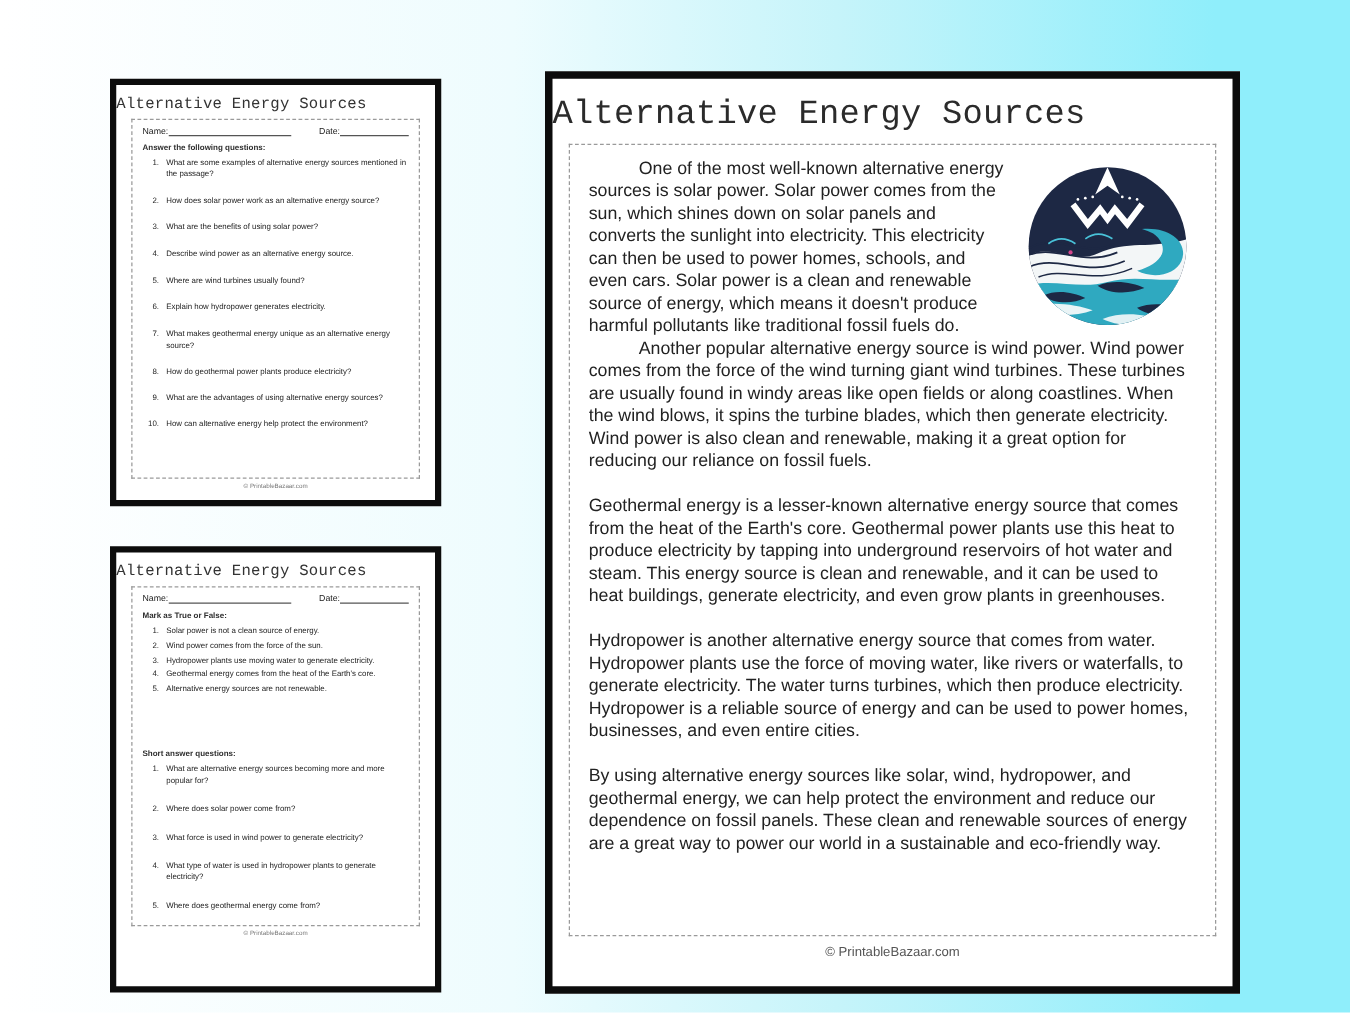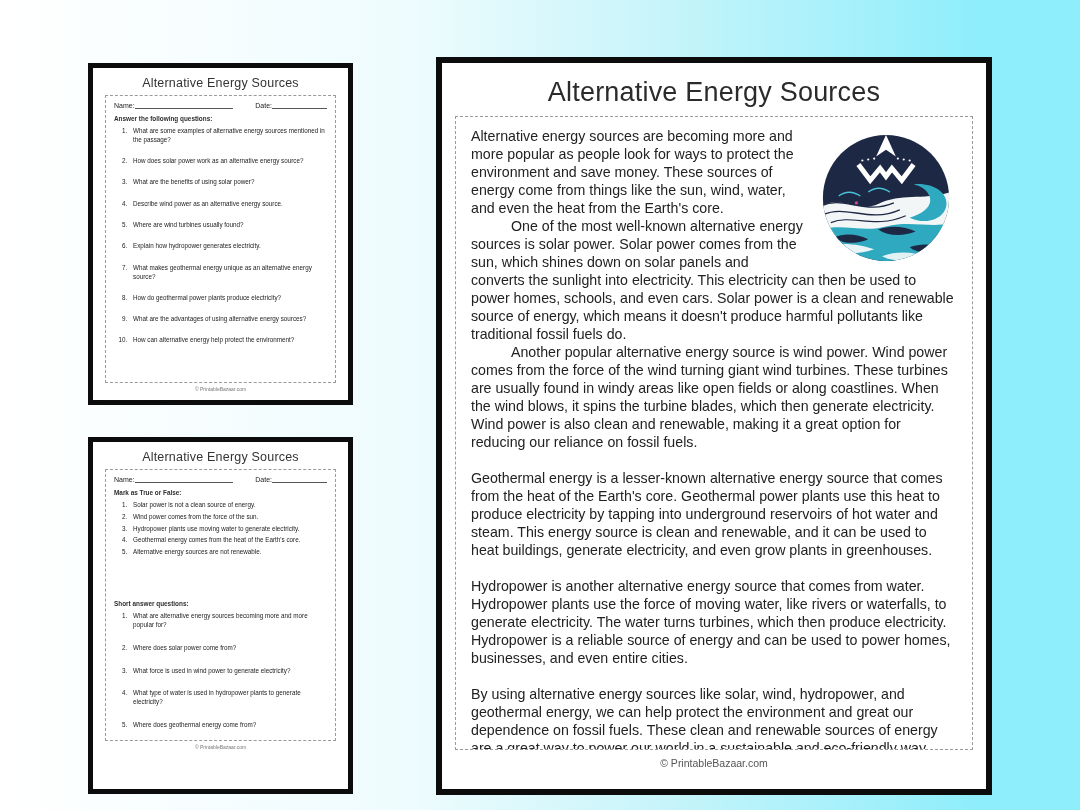--- a/index.html
+++ b/index.html
@@ -3,21 +3,21 @@
 <meta charset="utf-8">
 <style>
   html,body{margin:0;padding:0;}
   body{
     width:1080px;height:810px;position:relative;overflow:hidden;
     background:linear-gradient(90deg,#ffffff 0%,#eefcfe 38%,#c6f4fa 62%,#8feefb 90%);
     font-family:"Liberation Sans",sans-serif;color:#2e2e2e;
   }
   .page{position:absolute;background:#ffffff;border:5px solid #0c0c0c;box-sizing:border-box;}
   .page-large{border-width:6px;}
-  .sheet-title{text-align:center;font-weight:400;color:#333;letter-spacing:.2px;}
+  .sheet-title{text-align:left;font-weight:400;color:#333;letter-spacing:.2px;font-family:Liberation Mono, monospace;}
   .dashed-box{border:1px dashed #9a9a9a;box-sizing:border-box;overflow:hidden;}
 
   
   .page-small{left:88px;width:265px;}
   .page-small .sheet-title{font-size:12.5px;margin:8px 0 5px;}
   .page-small .dashed-box{margin:0 12px;padding:4px 8px 4px 8px;}
   .namerow{display:flex;align-items:flex-end;font-size:7px;color:#222;margin-bottom:6px;}
   .fill-line{border-bottom:1px solid #555;height:8px;}
   .name-line{flex:1;margin-right:22px;}
   .date-line{width:55px;}
@@ -139,21 +139,20 @@
             <circle cx="46" cy="34" r="1.1"></circle>
               <circle cx="52" cy="33" r="1.1"></circle>
               <circle cx="58" cy="32" r="1.1"></circle>
             <circle cx="82" cy="32" r="1.1"></circle>
               <circle cx="88" cy="33" r="1.1"></circle>
               <circle cx="94" cy="34" r="1.1"></circle>
           </g>
         </g>
       </svg>
     </div>
-    <p>Alternative energy sources are becoming more and more popular as people look for ways to protect the environment and save money. These sources of energy come from things like the sun, wind, water, and even the heat from the Earth's core.</p>
     <p class="p-indent">One of the most well-known alternative energy sources is solar power. Solar power comes from the sun, which shines down on solar panels and converts the sunlight into electricity. This electricity can then be used to power homes, schools, and even cars. Solar power is a clean and renewable source of energy, which means it doesn't produce harmful pollutants like traditional fossil fuels do.</p>
     <p class="p-indent">Another popular alternative energy source is wind power. Wind power comes from the force of the wind turning giant wind turbines. These turbines are usually found in windy areas like open fields or along coastlines. When the wind blows, it spins the turbine blades, which then generate electricity. Wind power is also clean and renewable, making it a great option for reducing our reliance on fossil fuels.</p>
     <p class="p-block">Geothermal energy is a lesser-known alternative energy source that comes from the heat of the Earth's core. Geothermal power plants use this heat to produce electricity by tapping into underground reservoirs of hot water and steam. This energy source is clean and renewable, and it can be used to heat buildings, generate electricity, and even grow plants in greenhouses.</p>
     <p class="p-block">Hydropower is another alternative energy source that comes from water. Hydropower plants use the force of moving water, like rivers or waterfalls, to generate electricity. The water turns turbines, which then produce electricity. Hydropower is a reliable source of energy and can be used to power homes, businesses, and even entire cities.</p>
-    <p class="p-block">By using alternative energy sources like solar, wind, hydropower, and geothermal energy, we can help protect the environment and great our dependence on fossil fuels. These clean and renewable sources of energy are a great way to power our world in a sustainable and eco-friendly way.</p>
+    <p class="p-block">By using alternative energy sources like solar, wind, hydropower, and geothermal energy, we can help protect the environment and reduce our dependence on fossil panels. These clean and renewable sources of energy are a great way to power our world in a sustainable and eco-friendly way.</p>
   </div>
   <div class="page-footer-large">© PrintableBazaar.com</div>
 </div>
 
 </body></html>

